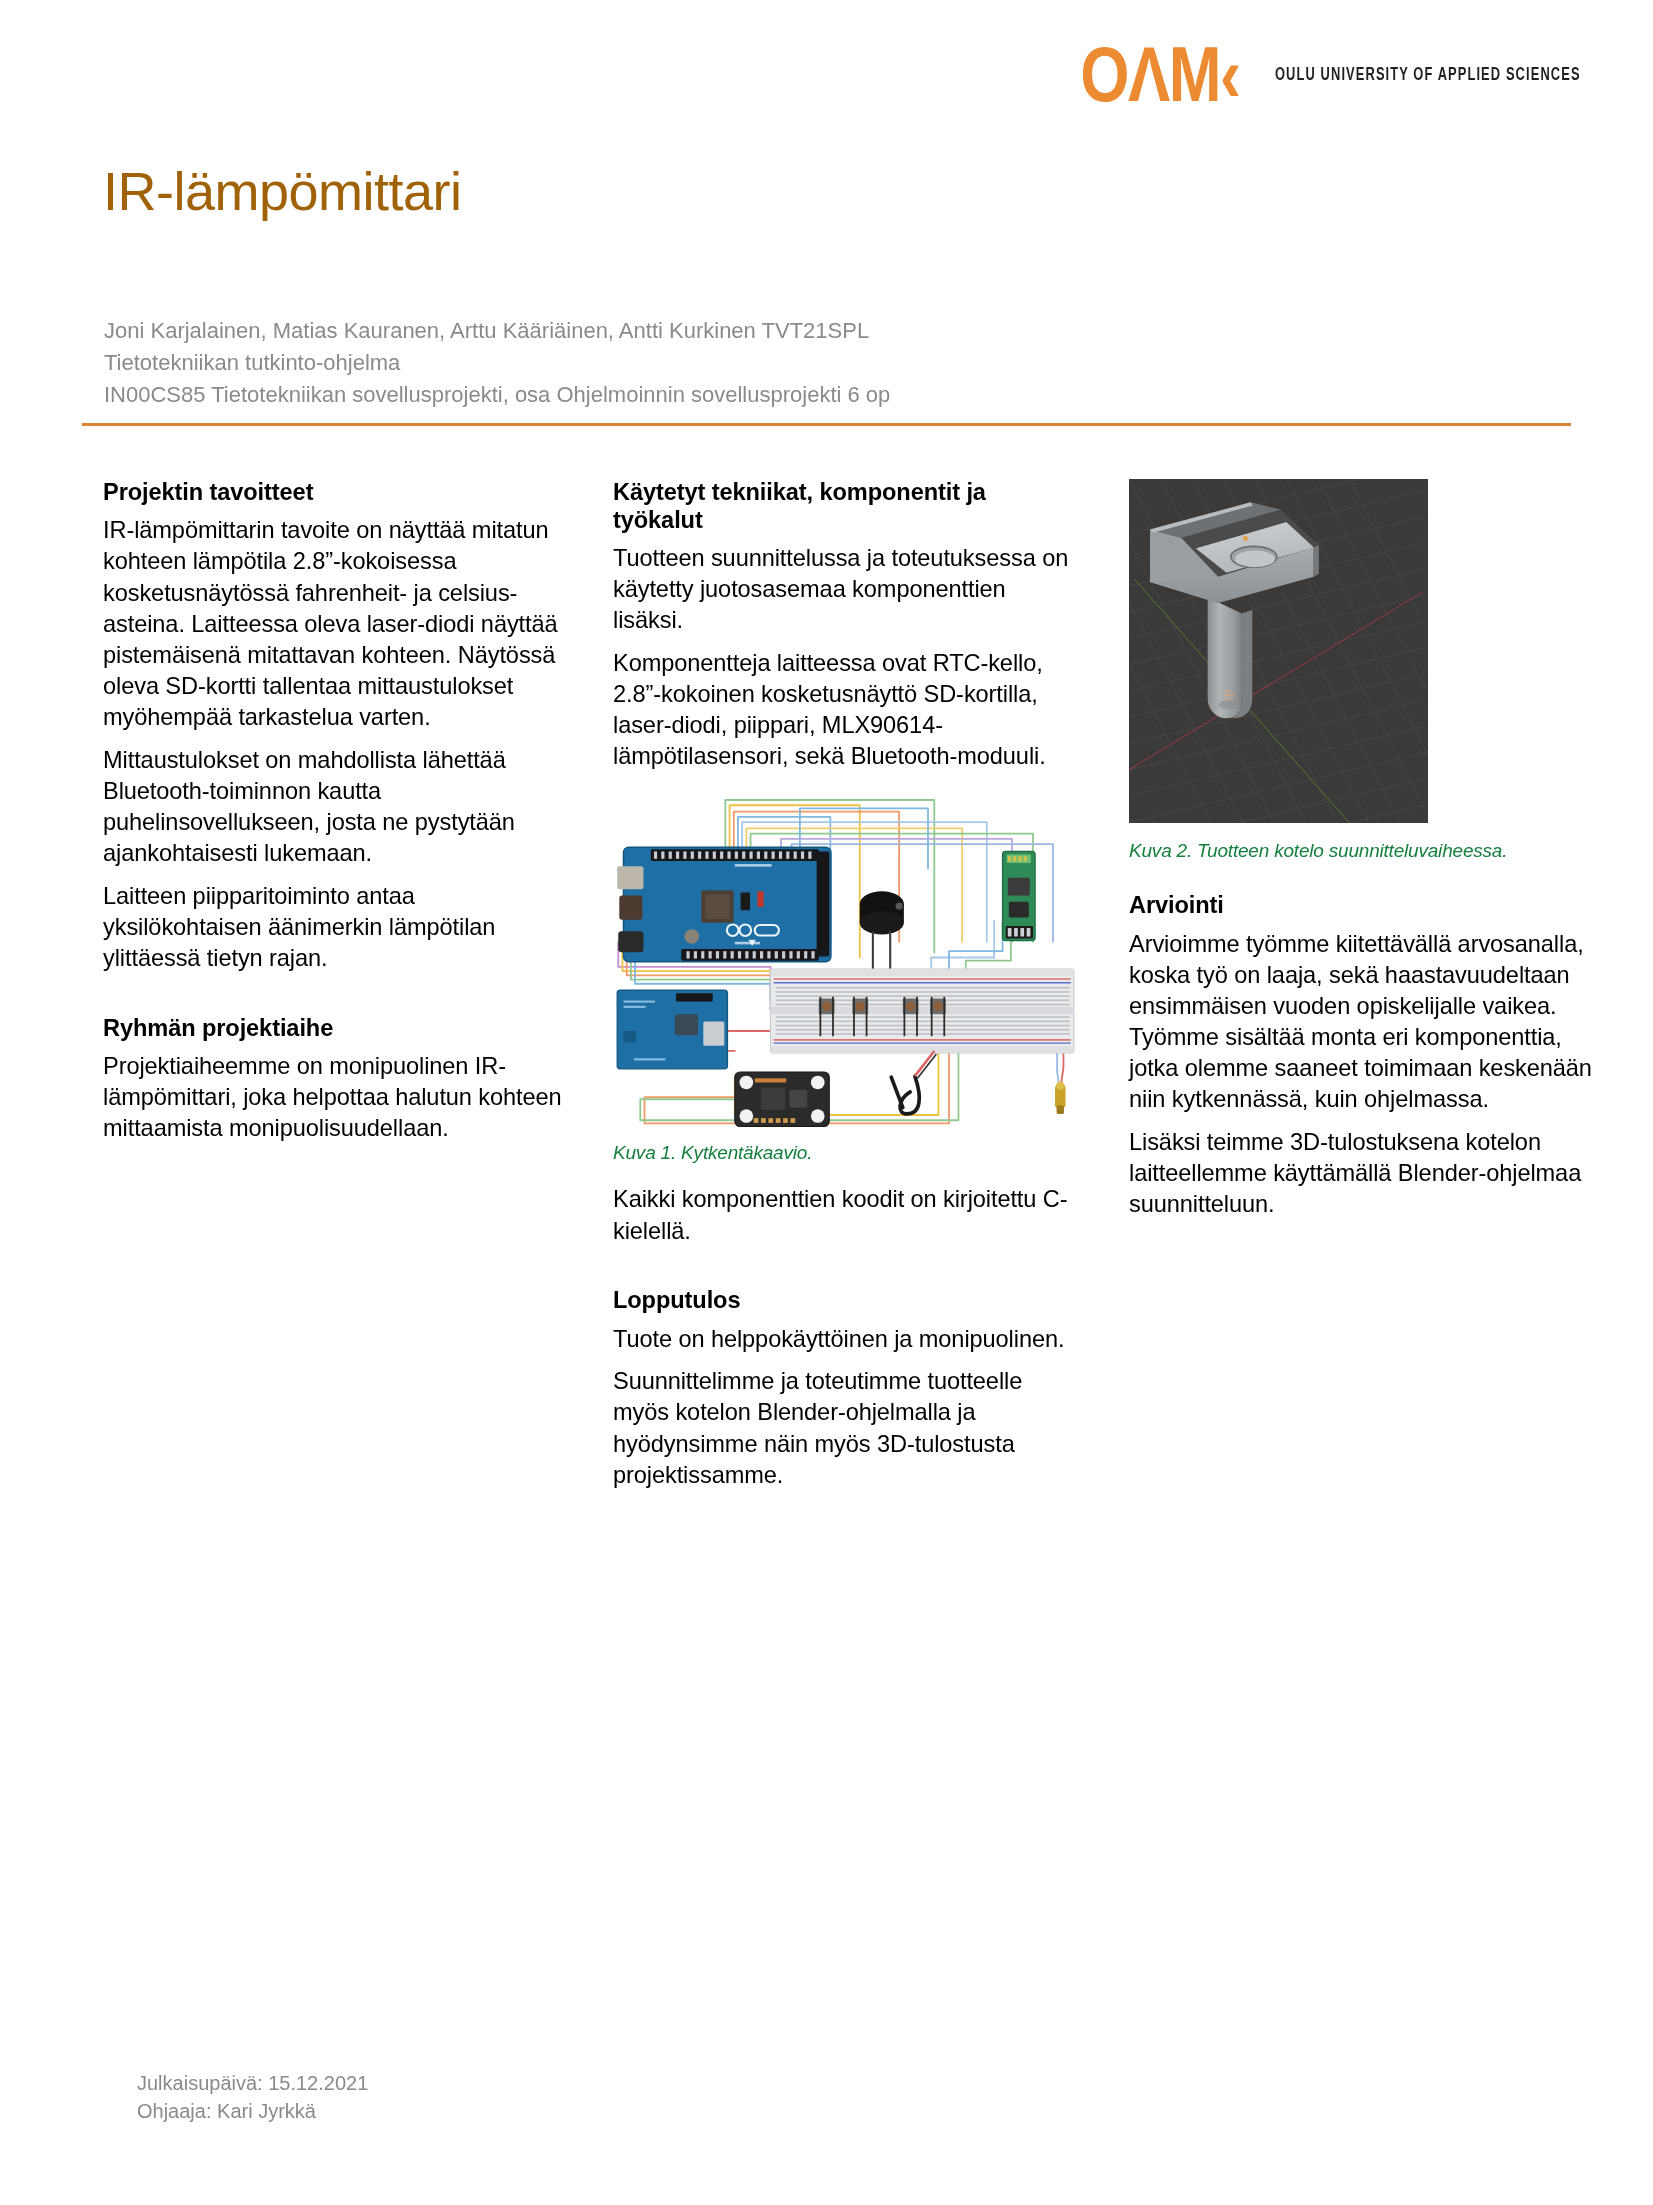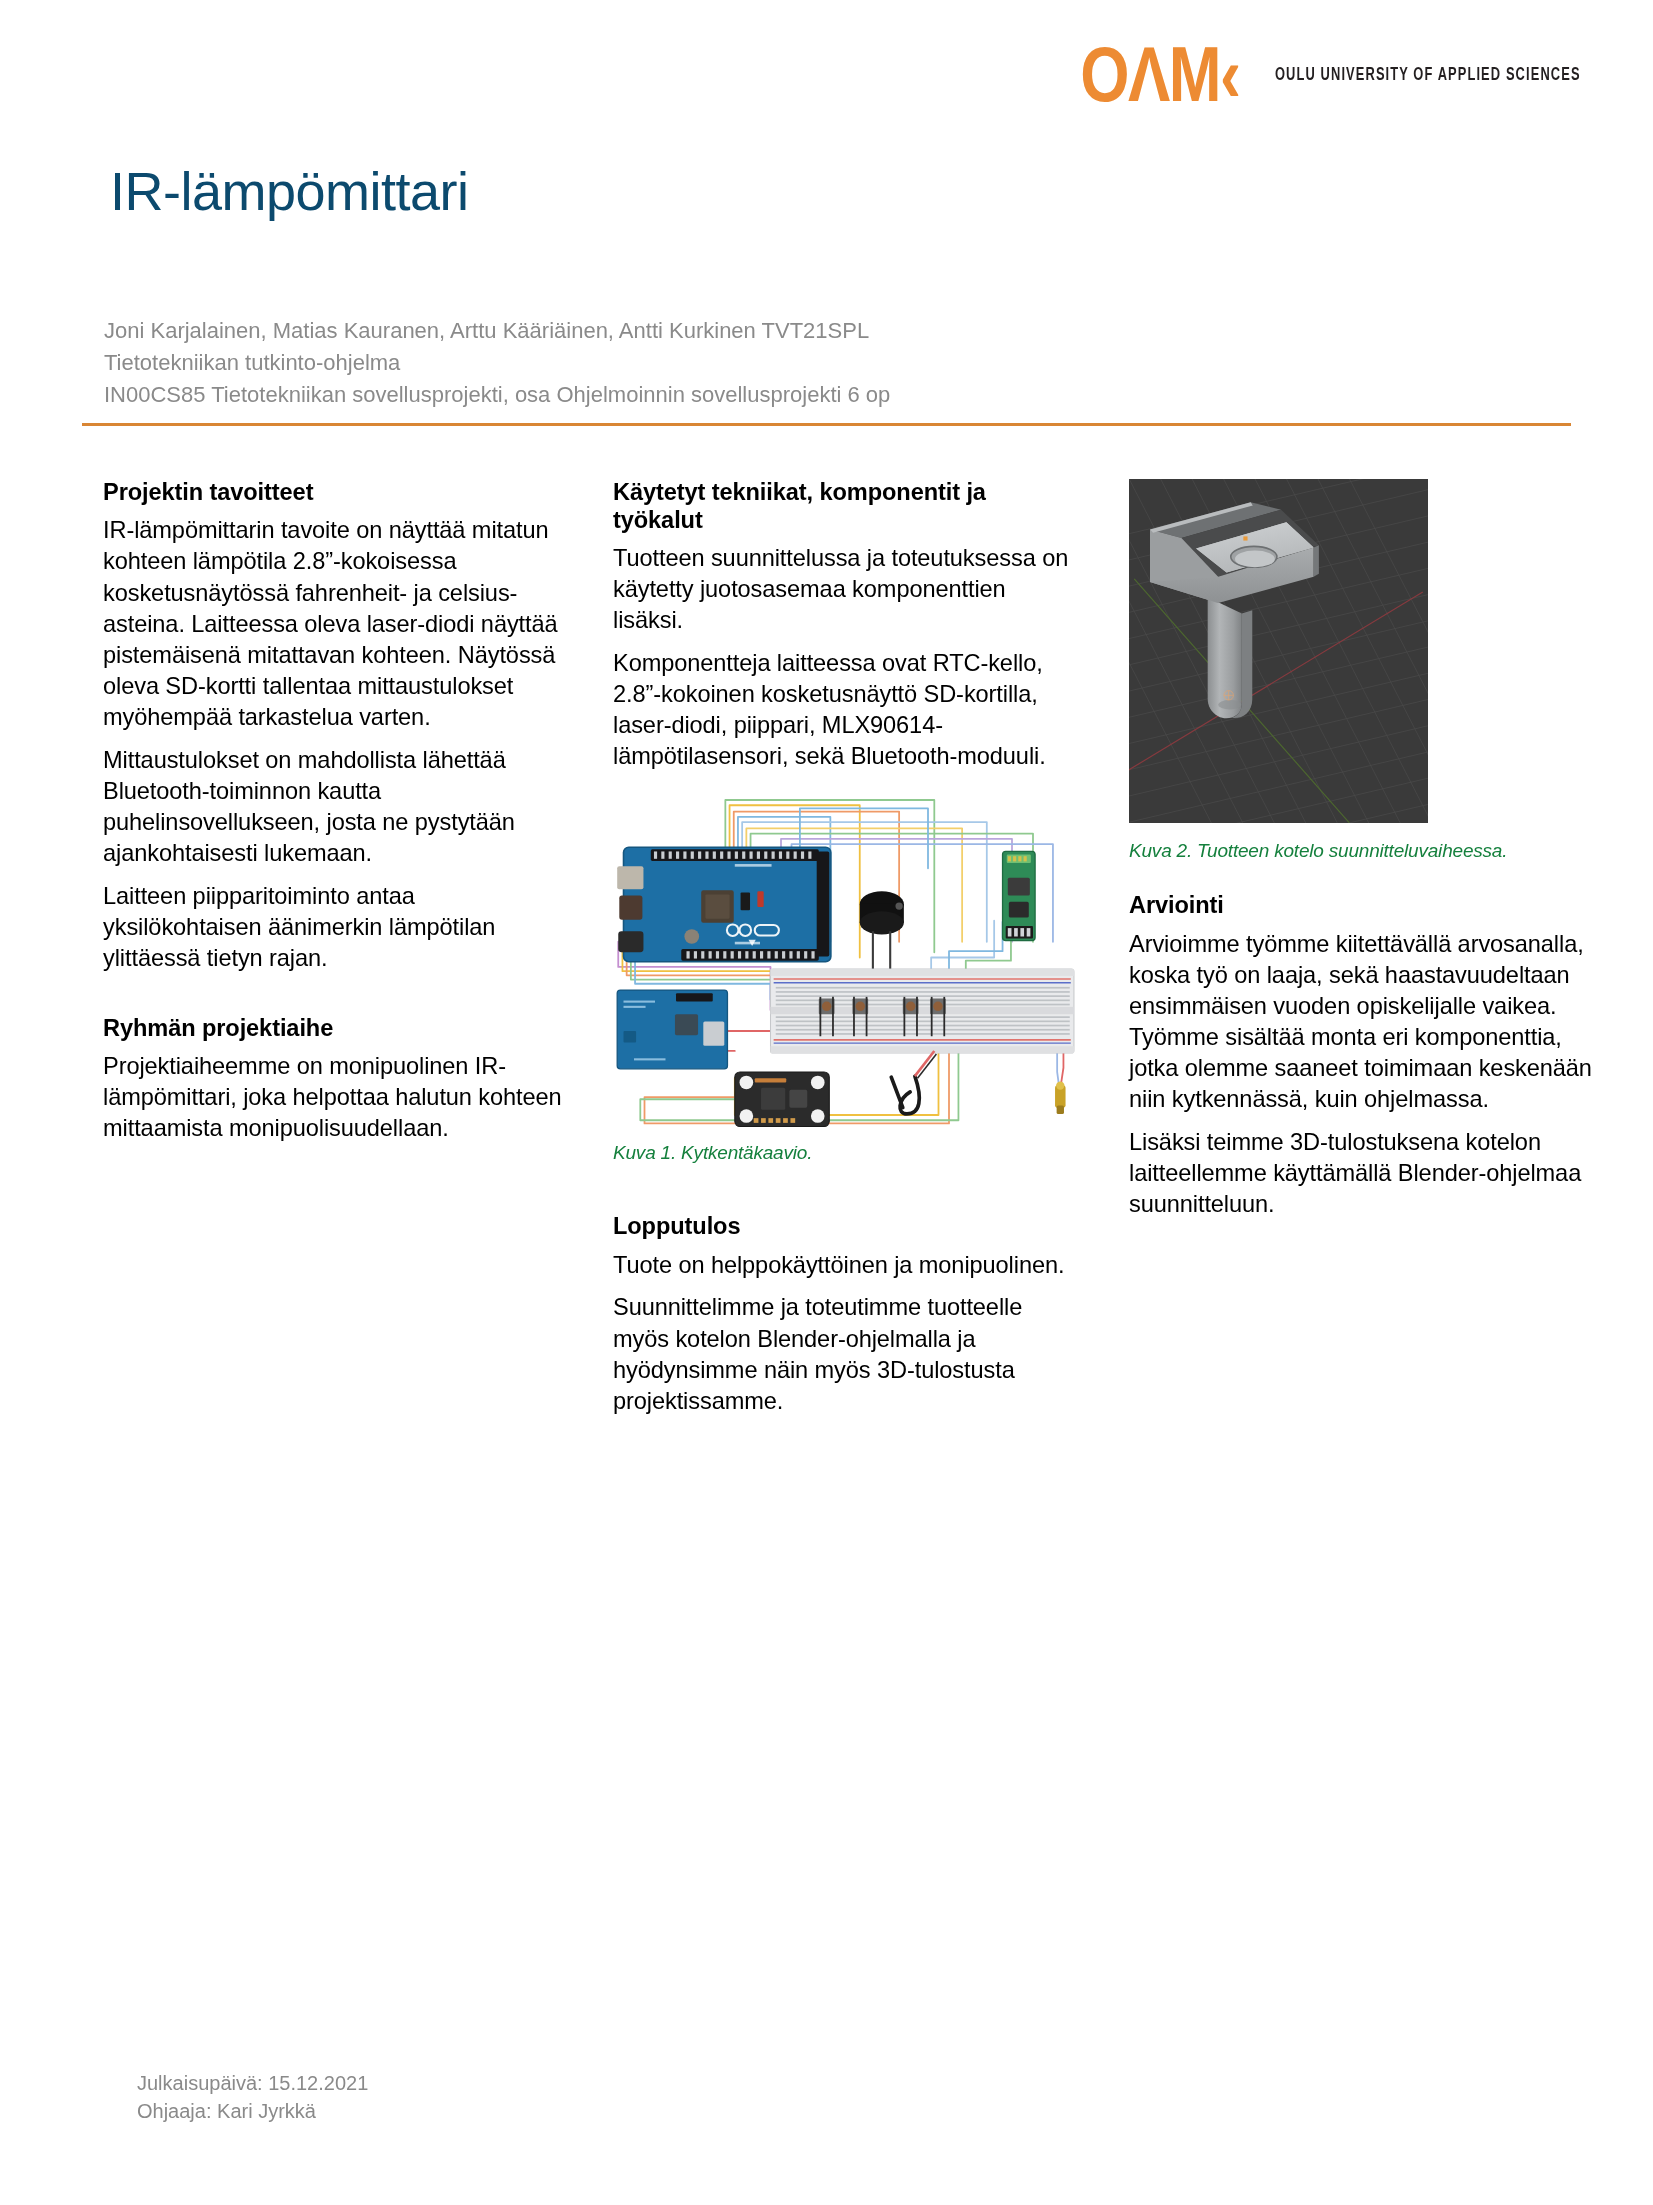--- a/index.html
+++ b/index.html
@@ -42,24 +42,24 @@
     letter-spacing: 1.2px;
     color: #231f20;
     transform: scaleY(1.25) scaleX(0.92);
     transform-origin: left center;
     white-space: nowrap;
   }
 
   
   .doc-title {
     position: absolute;
-    left: 110px; top: 163px;
+    left: 103px; top: 163px;
     font-size: 54px;
     font-weight: 400;
-    color: #0c4a6e;
+    color: #a16207;
     letter-spacing: -0.5px;
     line-height: 1.05;
     white-space: nowrap;
   }
 
   
   .byline {
     position: absolute;
     left: 104px; top: 315px;
     color: #8a8a8a;
@@ -412,20 +412,21 @@
           <g>
             <rect x="842" y="574" width="20" height="42" rx="4" fill="#c9a227"></rect>
             <rect x="845" y="612" width="14" height="16" rx="3" fill="#9c7c1d"></rect>
             <circle cx="852" cy="574" r="8" fill="#e0c04a"></circle>
           </g>
         </svg>
       </div>
       <div class="caption fig1-cap">Kuva 1. Kytkentäkaavio.</div>
 
       <div class="gap-md"></div>
+      <p class="body">Kaikki komponenttien koodit on kirjoitettu C-kielellä.</p>
       <div class="gap-lg"></div>
       <h2 class="sect">Lopputulos</h2>
       <p class="body">Tuote on helppokäyttöinen ja monipuolinen.</p>
       <p class="body">Suunnittelimme ja toteutimme tuotteelle myös kotelon Blender-ohjelmalla ja hyödynsimme näin myös 3D-tulostusta projektissamme.</p>
     </div>
 
     <div class="col col-3">
 
       <div class="fig2-wrap">
         <svg width="299" height="344" viewBox="0 0 570 655" xmlns="http://www.w3.org/2000/svg">

